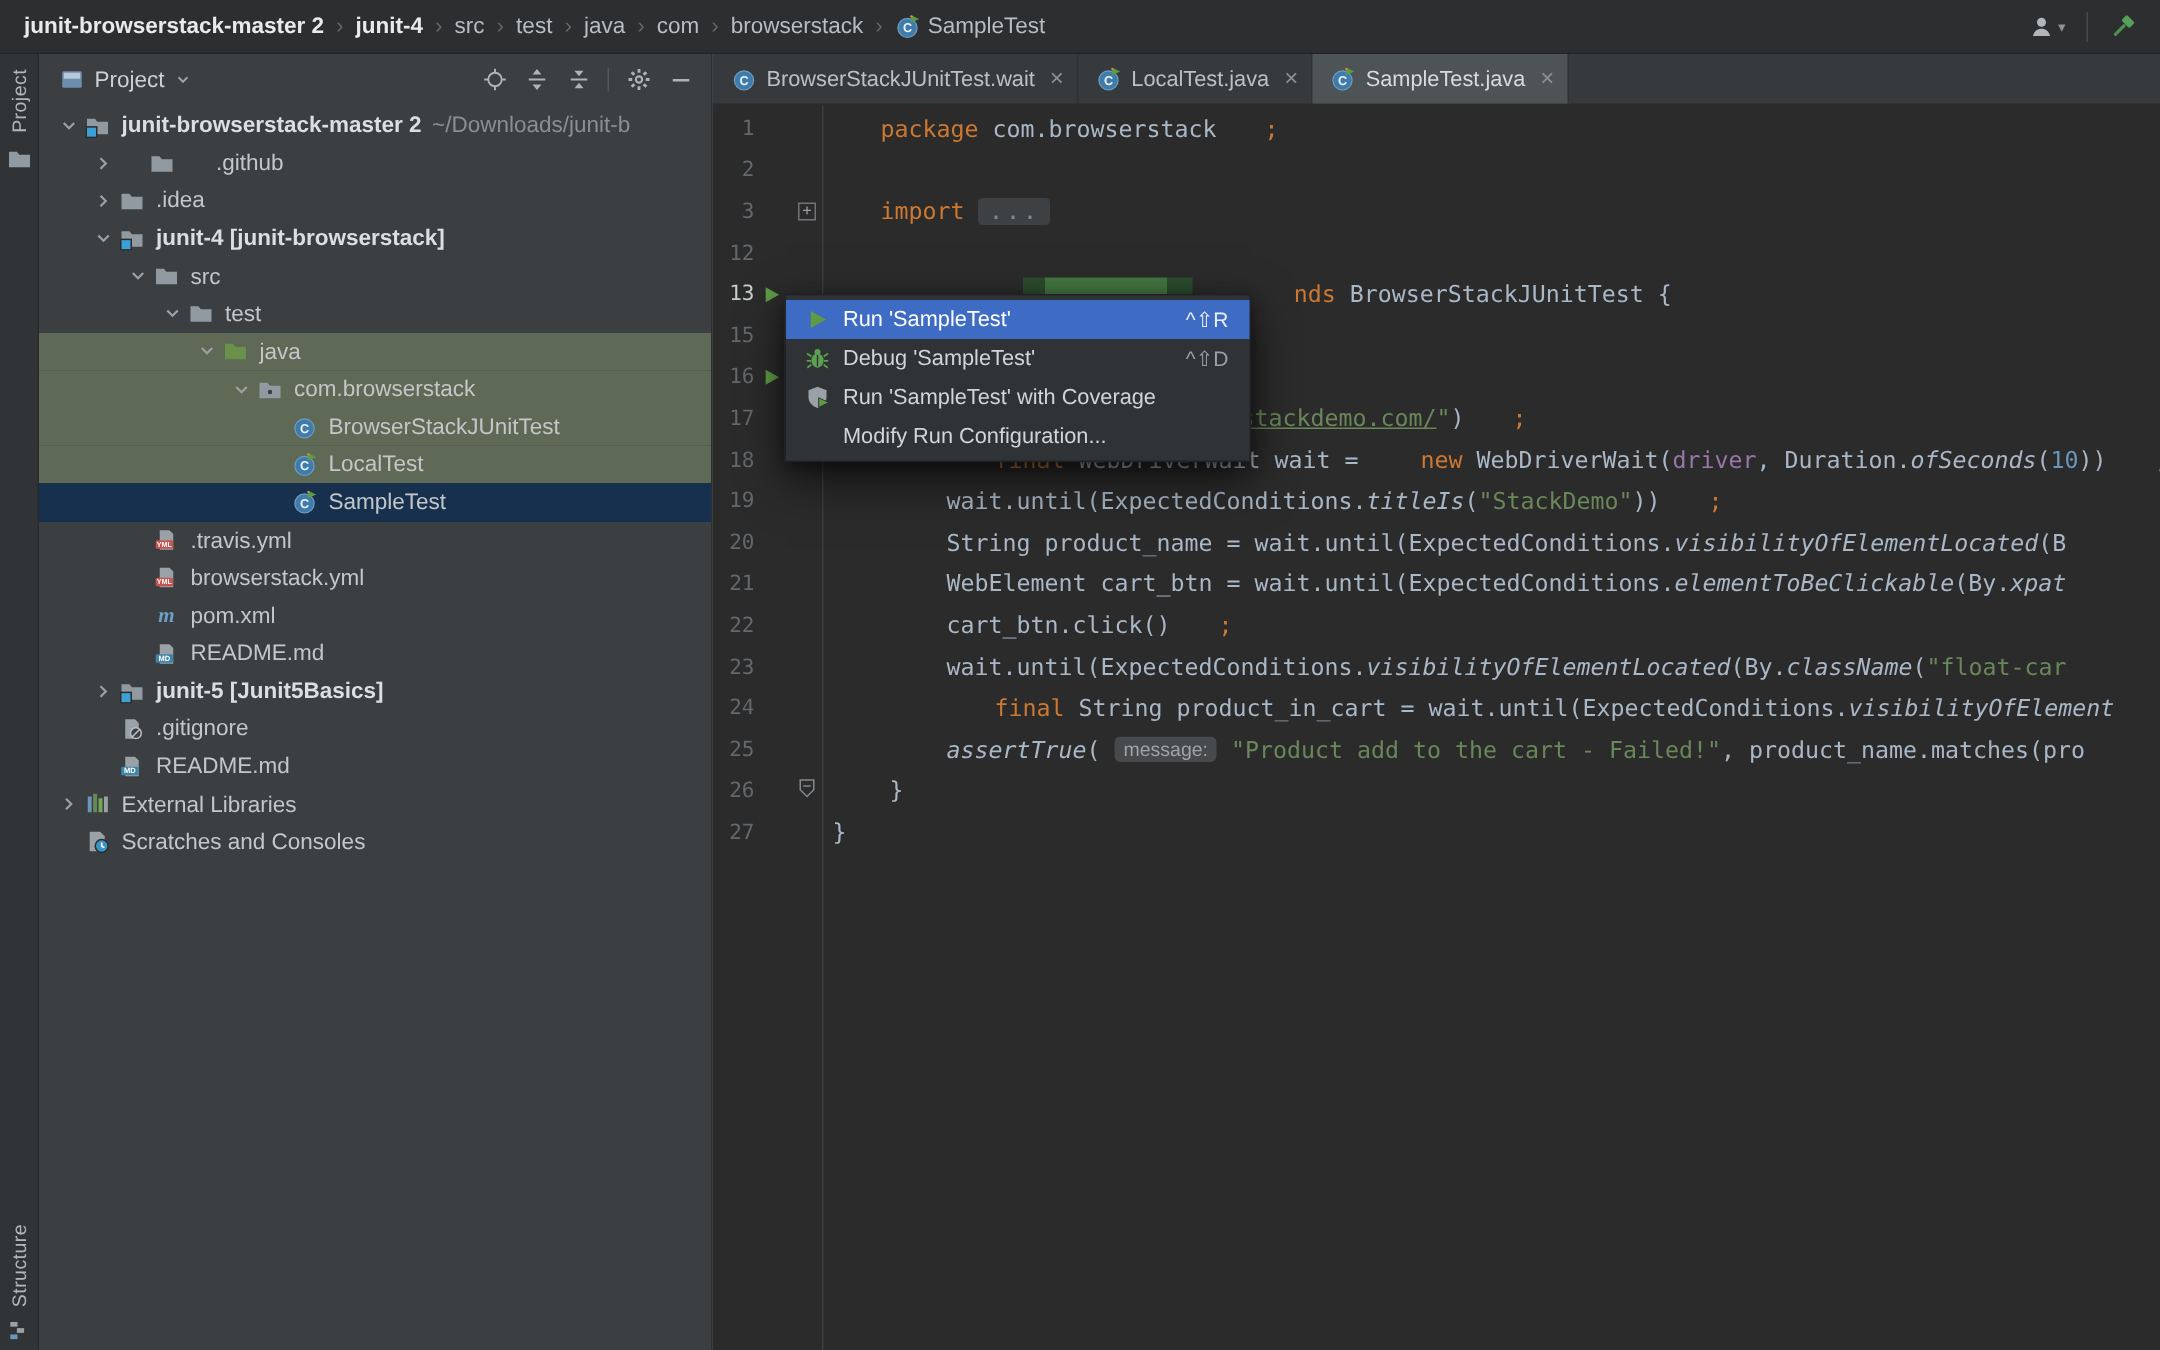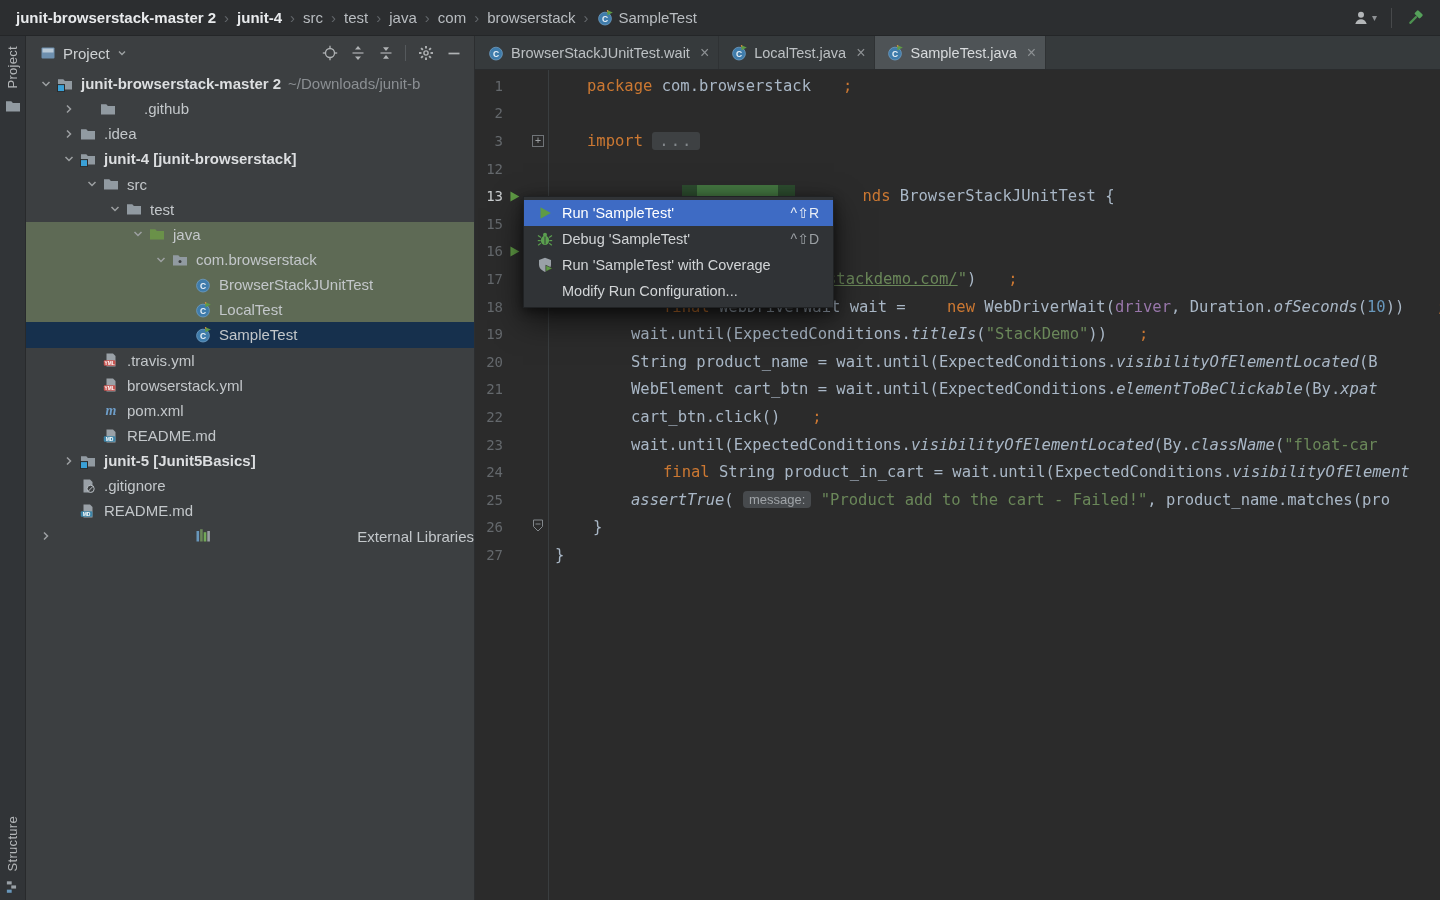--- a/index.html
+++ b/index.html
@@ -515,37 +515,50 @@
               <span class="ico">
                 <svg xmlns="http://www.w3.org/2000/svg" viewBox="0 0 16 16" width="16" height="16">
                   <path d="M3.5 1.5h6.5l2.5 2.5v10.5h-9z" fill="#9aa1a7"></path>
                   <rect x="0.8" y="8.2" width="11.6" height="5.6" rx="1" fill="#3e85a8"></rect>
                   <text x="6.6" y="12.6" font-size="5" font-weight="bold" fill="#fff" text-anchor="middle" font-family="Liberation Sans">MD</text>
                 </svg>
               </span>
             </span>
             <span class="t-label">README.md</span>
           </div>
-          <div class="trow" style="padding-left: 8px; justify-content: space-between;">
+          <div class="trow" style="padding-left: 8px;">
             <span class="t-arrow">
               <svg xmlns="http://www.w3.org/2000/svg" viewBox="0 0 16 16" width="16" height="16">
                 <polyline points="6,4.5 9.5,8 6,11.5" fill="none" stroke="#9da0a2" stroke-width="1.5"></polyline>
               </svg>
             </span>
             <span class="t-ico">
               <span class="ico">
                 <svg xmlns="http://www.w3.org/2000/svg" viewBox="0 0 16 16" width="16" height="16">
                   <rect x="1.5" y="3" width="2.6" height="10.5" fill="#6897bb"></rect>
                   <rect x="5.1" y="1.2" width="2.6" height="12.3" fill="#6a8759"></rect>
                   <rect x="8.7" y="4.2" width="2.6" height="9.3" fill="#72a858"></rect>
                   <rect x="12.3" y="3" width="2.6" height="10.5" fill="#9aa0a6"></rect>
                 </svg>
               </span>
             </span>
             <span class="t-label">External Libraries</span>
+          </div>
+          <div class="trow" style="padding-left: 8px;">
+            <span class="t-arrow"></span>
+            <span class="t-ico">
+              <span class="ico">
+                <svg xmlns="http://www.w3.org/2000/svg" viewBox="0 0 16 16" width="16" height="16">
+                  <path d="M2.8 1.5h7l3 3v10h-10z" fill="#9aa1a7"></path>
+                  <circle cx="10.8" cy="11" r="4.3" fill="#3a93c9" stroke="#2b2b2b"></circle>
+                  <path d="M10.8 8.6v2.5l1.8 1" stroke="#fff" fill="none" stroke-width="1.1"></path>
+                </svg>
+              </span>
+            </span>
+            <span class="t-label">Scratches and Consoles</span>
           </div>
         </div>
     </section>
 
     <section class="editor">
       <div class="tab-bar" id="tabs">
           <div class="tab">
             <span class="ico">
               <svg xmlns="http://www.w3.org/2000/svg" viewBox="0 0 16 16" width="16" height="16">
                 <circle cx="8" cy="8.6" r="6.4" fill="#3f7cab" stroke="#6e9cc0" stroke-width="0.8"></circle>

